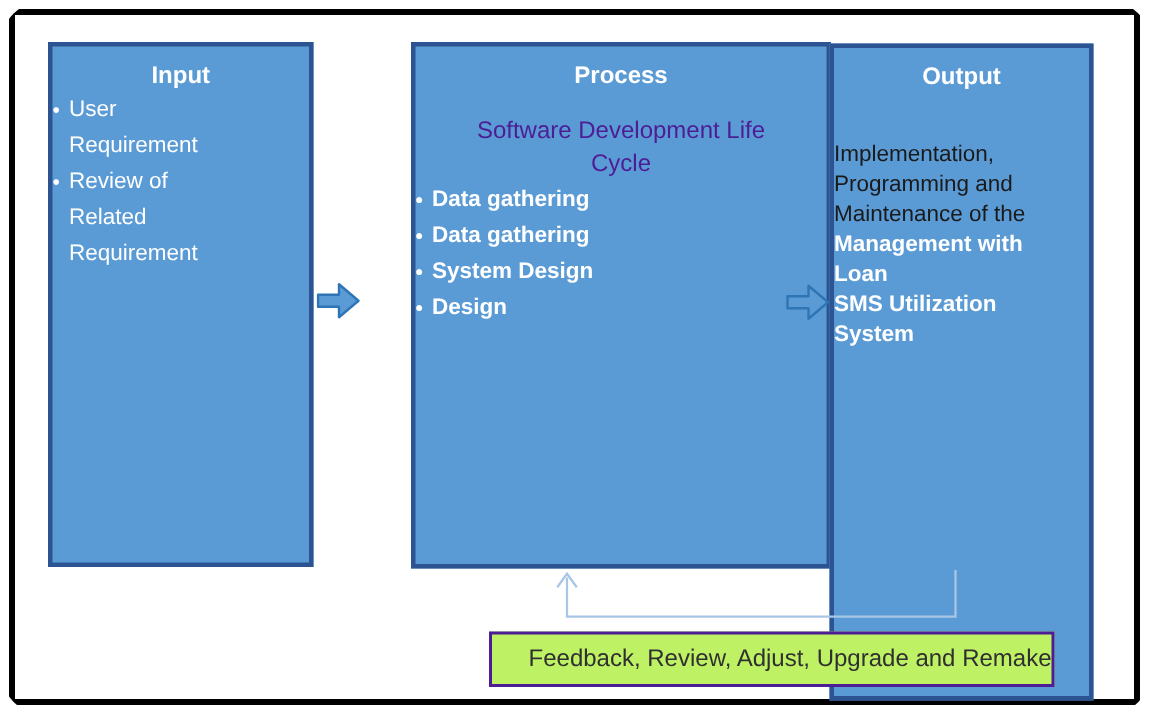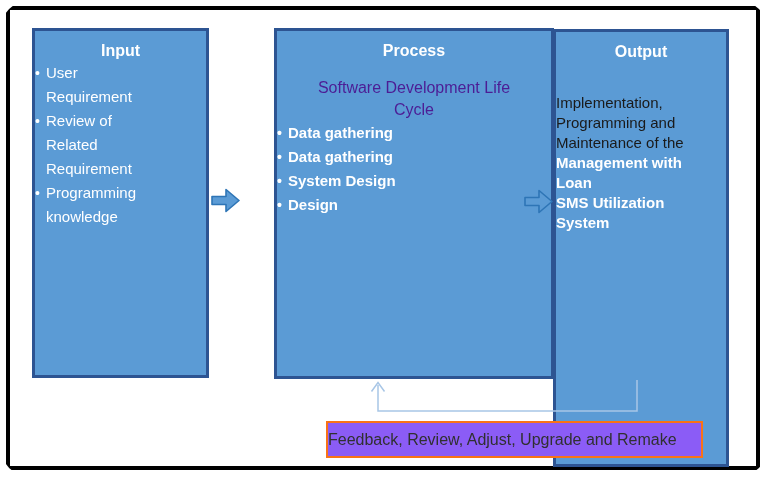--- a/index.html
+++ b/index.html
@@ -75,42 +75,41 @@
     position: absolute;
     left: 0; top: 0;
     width: 768px; height: 477px;
     pointer-events: none;
   }
   .feedback-box {
     position: absolute;
     box-sizing: border-box;
     left: 326px; top: 421px;
     width: 377px; height: 37px;
-    background: #8b5cf6;
-    border: 2px solid #f97316;
+    background: #bef264;
+    border: 2px solid #4c1d95;
     display: flex;
     align-items: center;
-    justify-content: flex-start;
+    justify-content: flex-end;
     font-size: 16px;
     color: #303030;
   }
 </style>
 </head>
 <body>
 
 <div class="stage">
 
   <div class="frame"></div>
 
   <section class="box input-box">
     <h2>Input</h2>
     <ul class="bullets input-bullets">
       <li>User Requirement</li>
       <li>Review of Related Requirement</li>
-      <li>Programming knowledge</li>
     </ul>
   </section>
 
   <section class="box process-box">
     <h2>Process</h2>
     <p class="subtitle">Software Development Life Cycle</p>
     <ul class="bullets process-bullets">
       <li>Data gathering</li>
       <li>Data gathering</li>
       <li>System Design</li>

